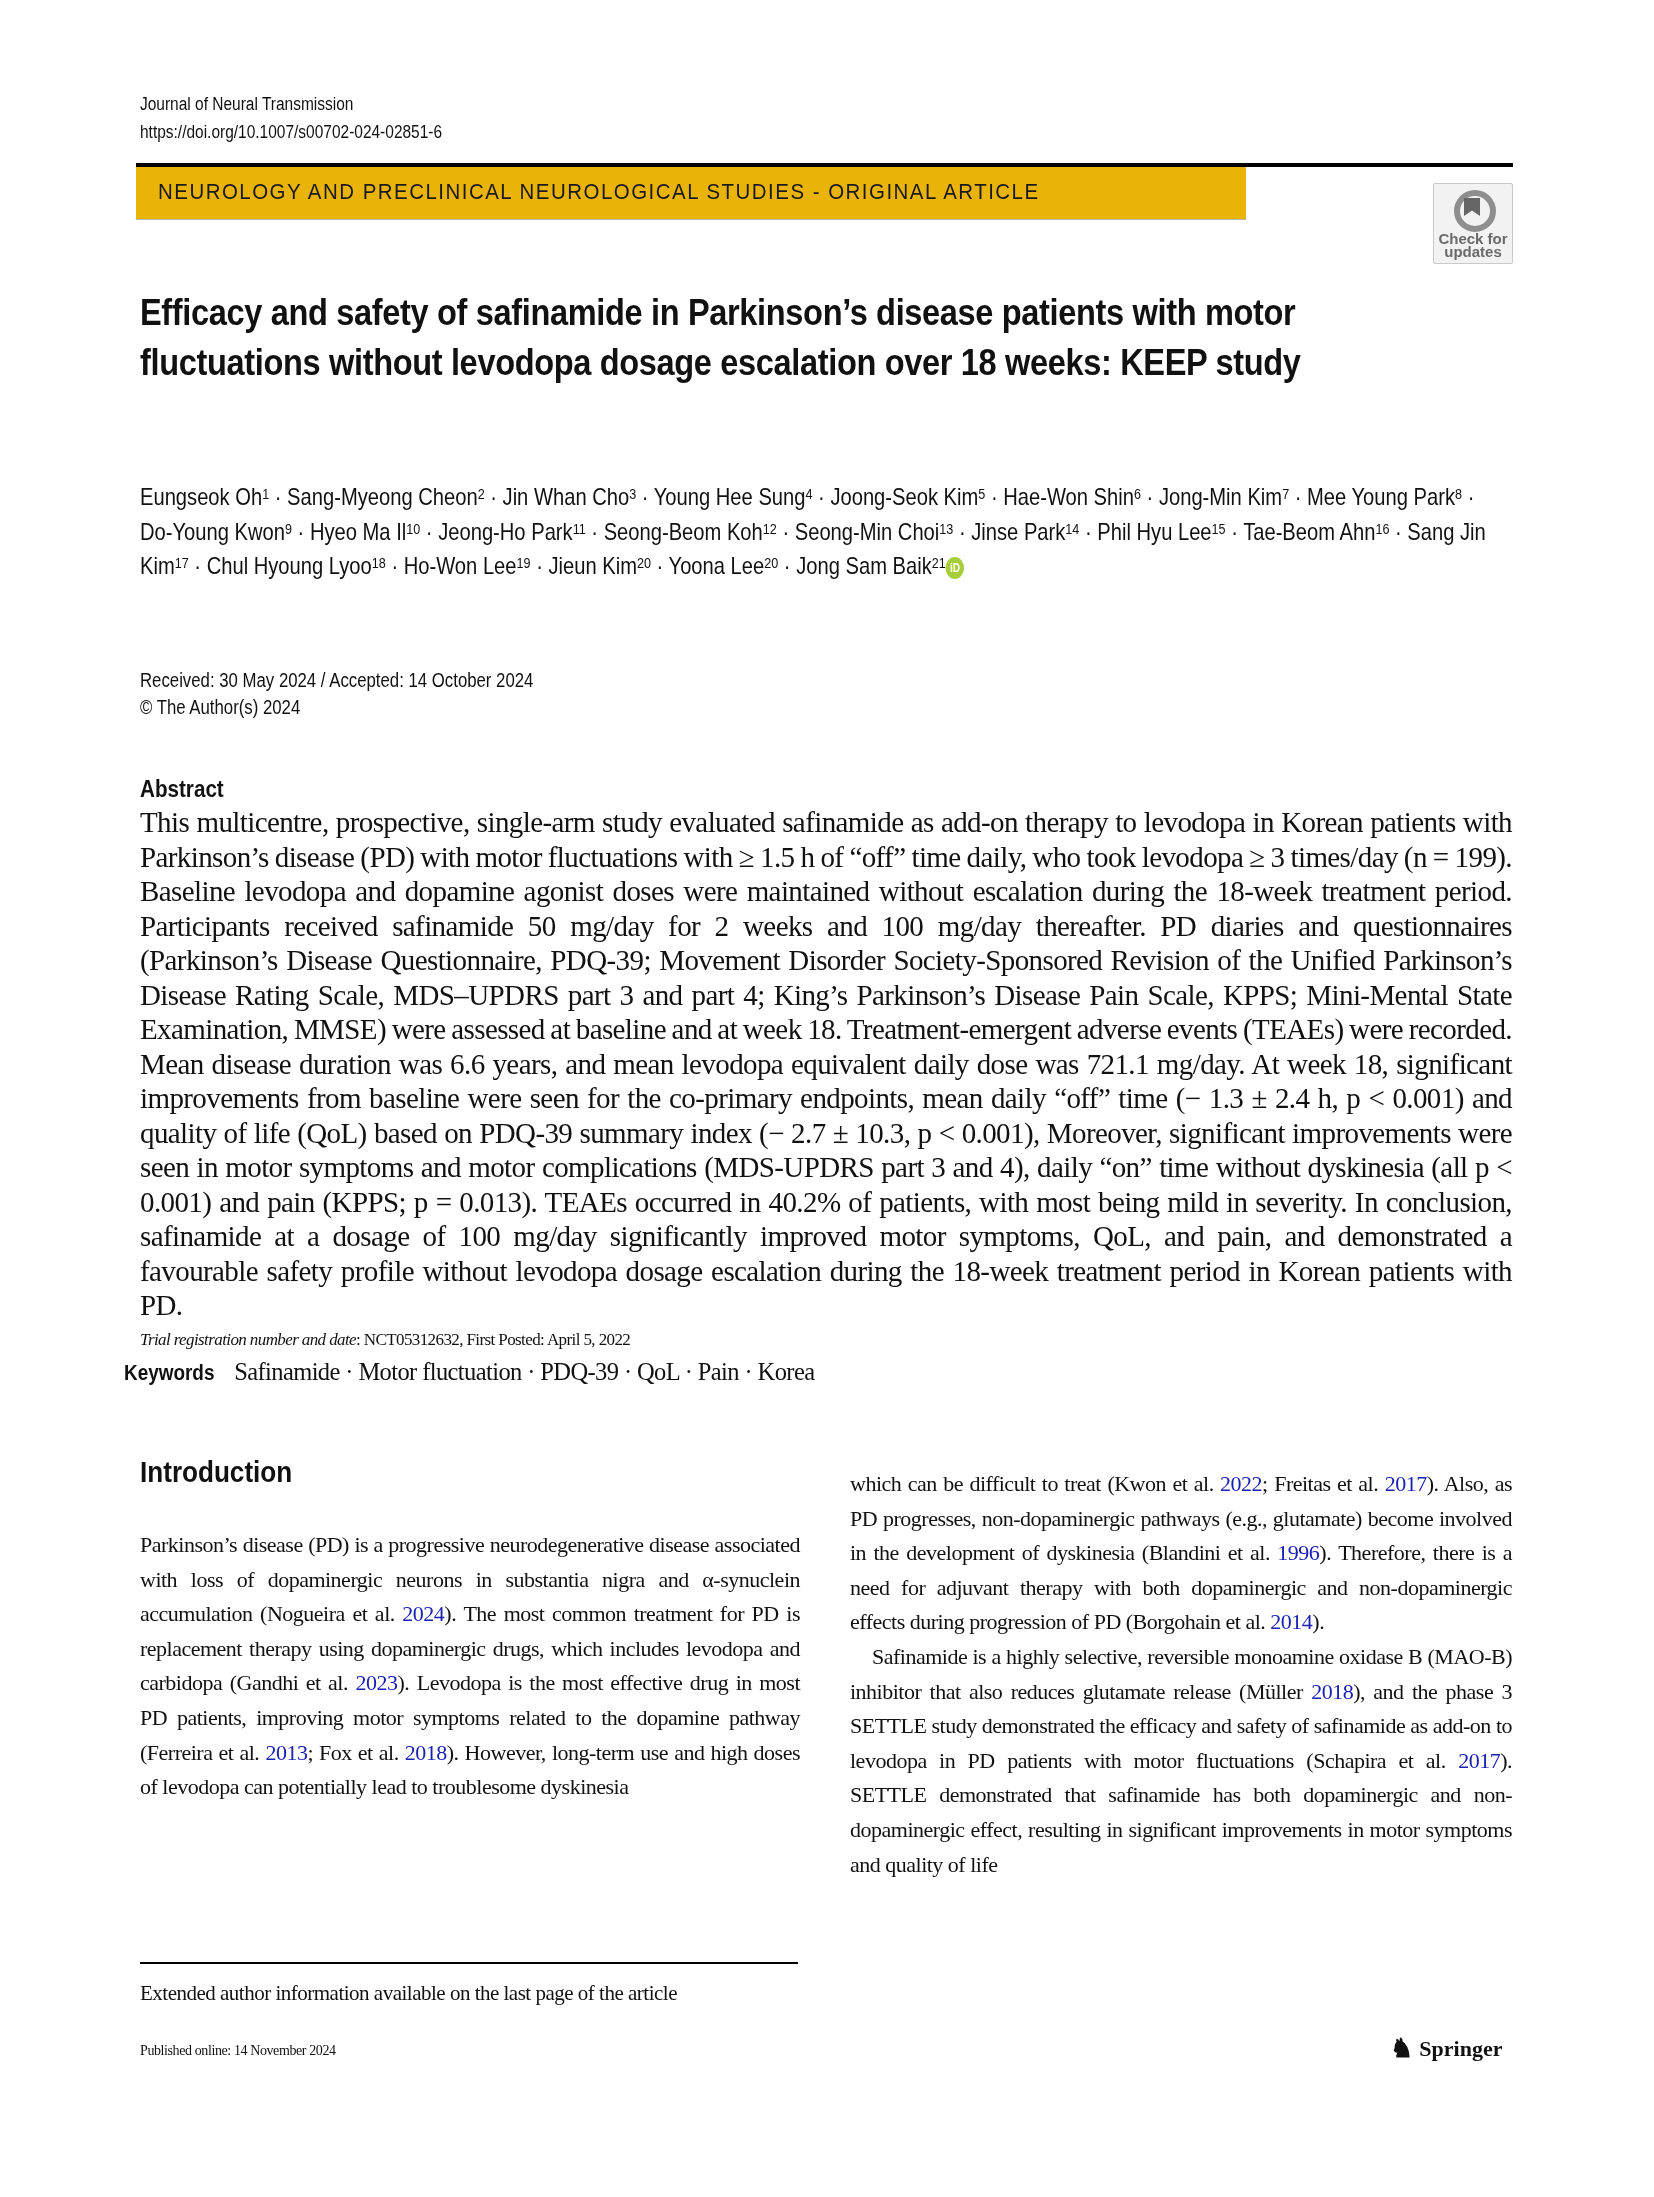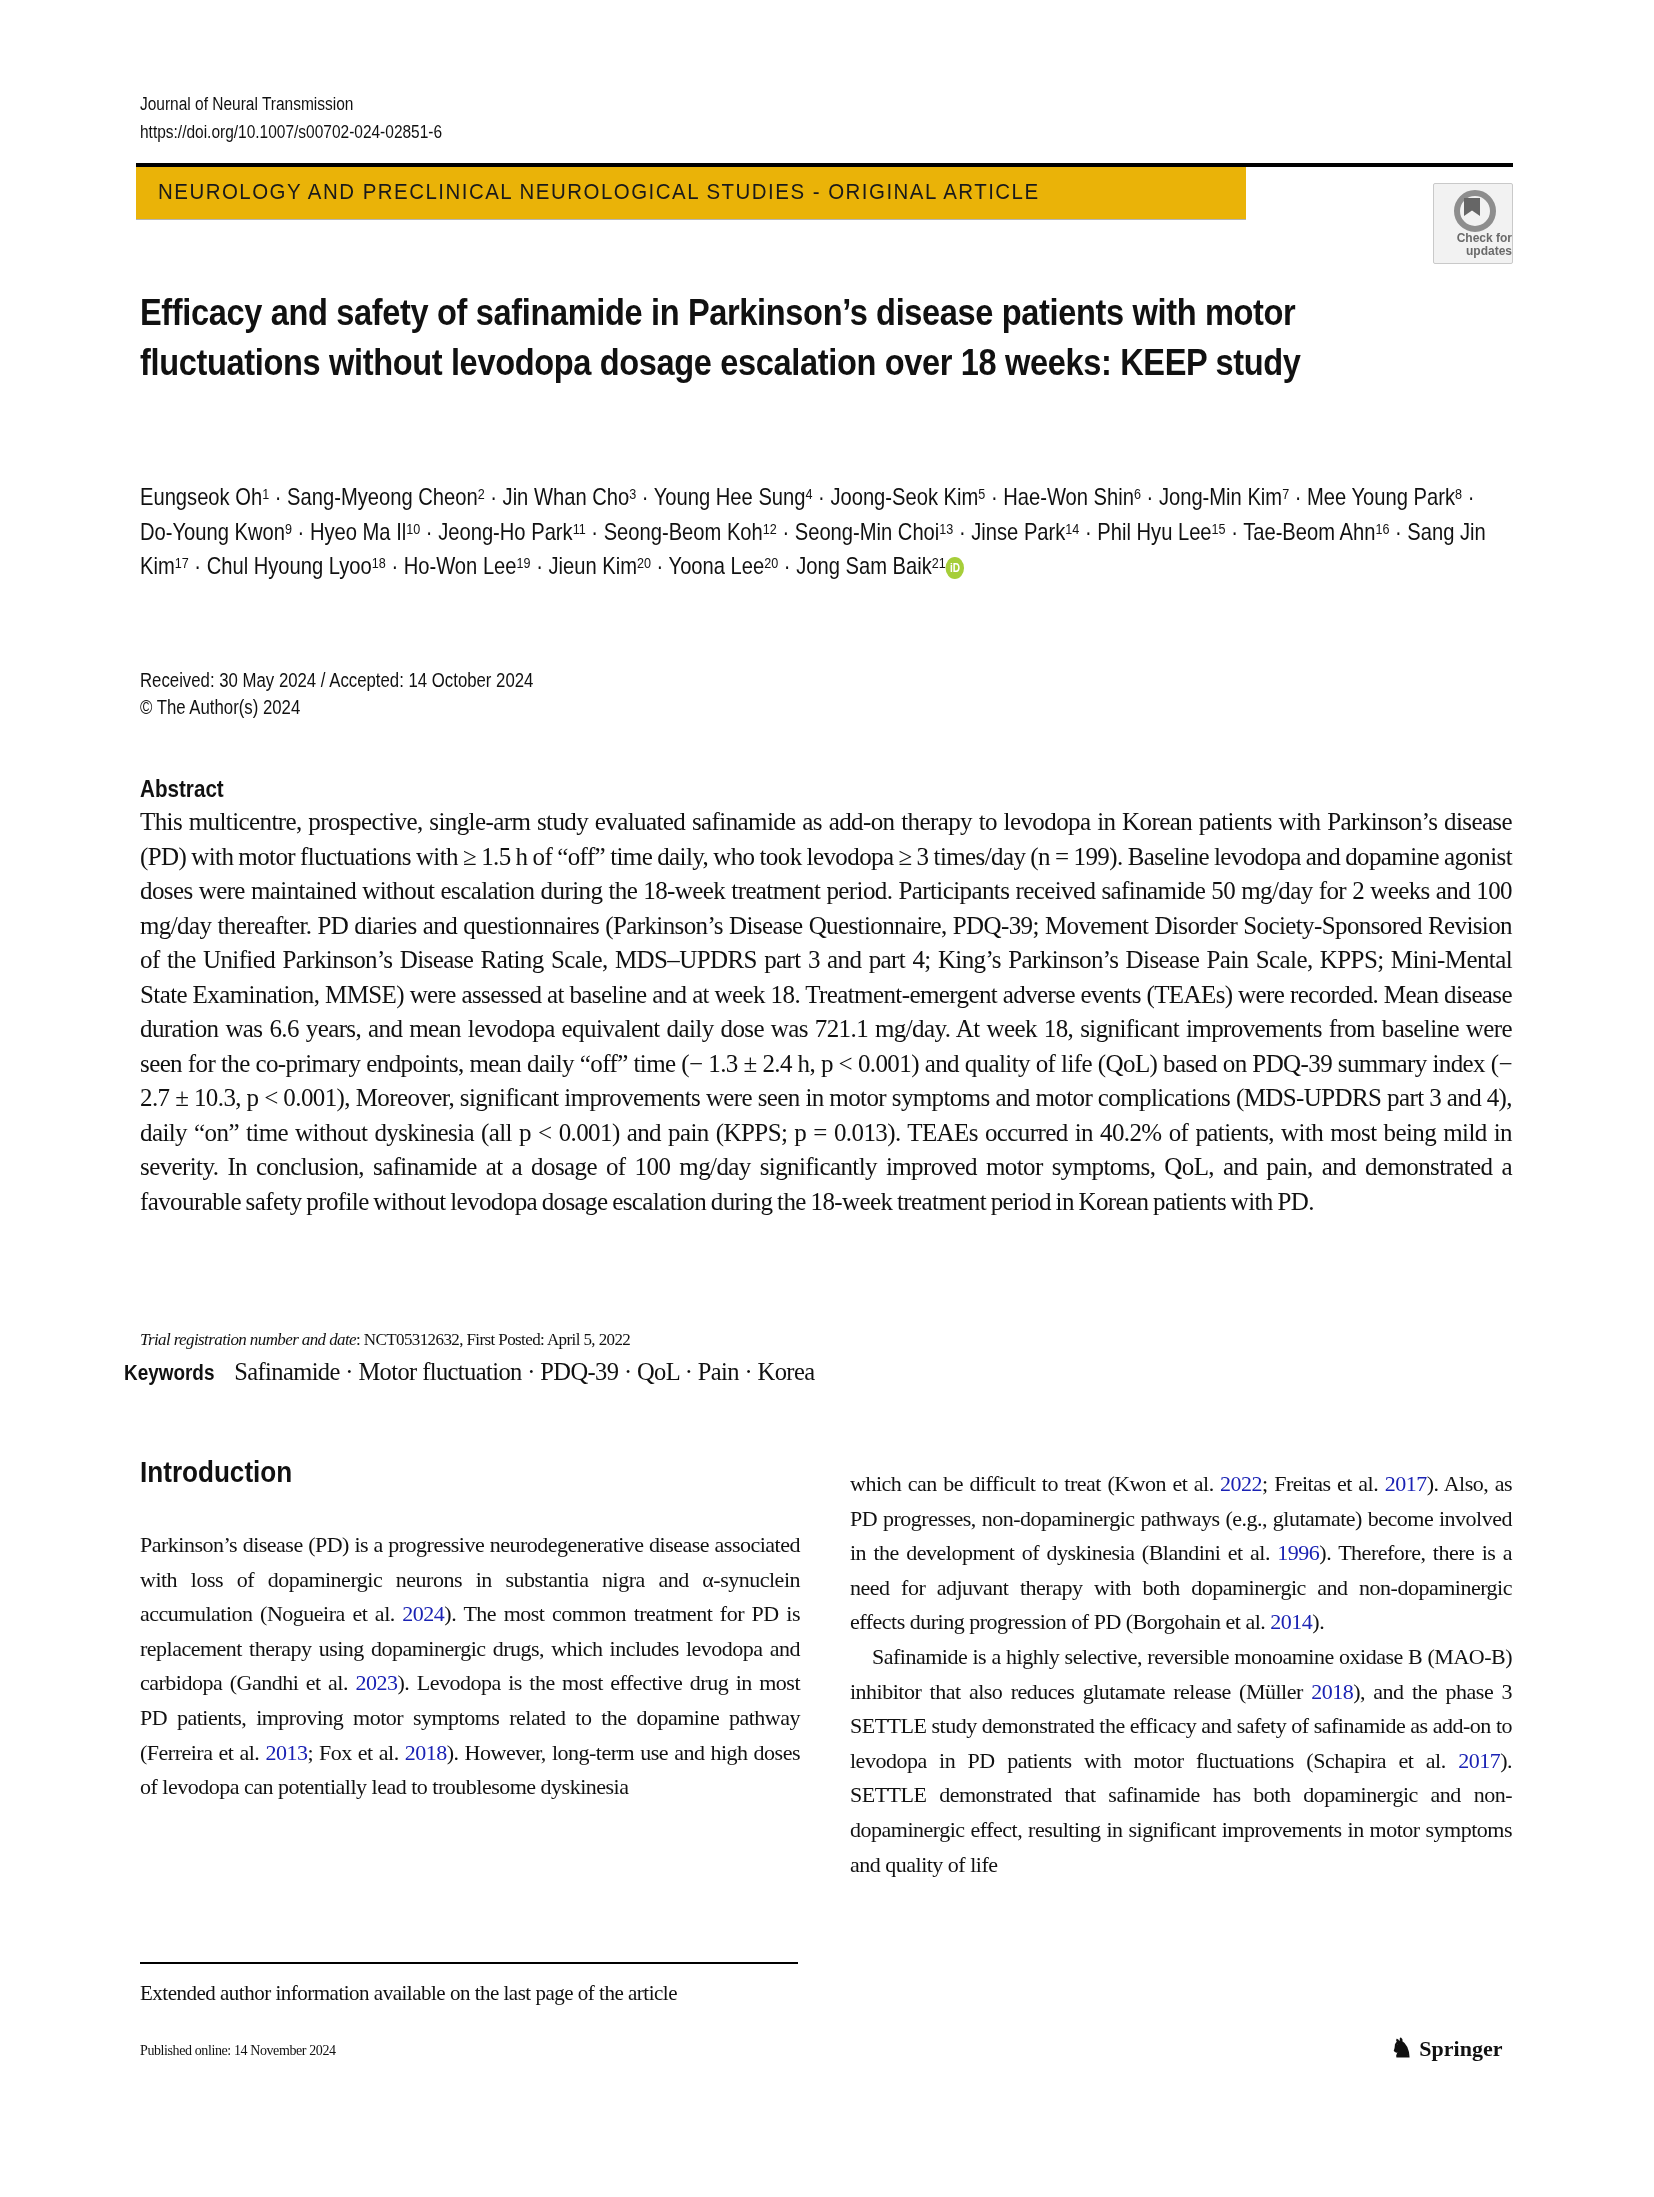--- a/index.html
+++ b/index.html
@@ -9,32 +9,32 @@
   .abs { position:absolute; }
 
   #journal { left:140px; top:90px; font-size:18px; line-height:28px; transform:scaleX(0.86); transform-origin:left top; }
   #rule-top { left:136px; top:163px; width:1377px; height:4px; background:#000; }
   #section-bar { left:136px; top:167px; width:1110px; height:52px; background:#eab308; border-bottom:1px solid #b5b5b5; }
   #section-bar span { position:absolute; left:22px; top:12px; font-size:22px; letter-spacing:1.6px; color:#1a1a1a; white-space:nowrap; transform:scaleX(0.93); transform-origin:left top; }
 
   #crossmark { left:1433px; top:183px; width:78px; height:79px; border:1px solid #c9c9c9; background:#f2f2f2; border-radius:2px; }
   #crossmark .ring { position:absolute; left:20px; top:6px; width:30px; height:30px; border:6px solid #8e8e8e; border-radius:50%; }
   #crossmark .flag { position:absolute; left:30px; top:14px; width:16px; height:18px; background:#666; clip-path:polygon(0 0,100% 0,100% 100%,50% 70%,0 100%); }
-  #crossmark .txt { position:absolute; left:0; top:48px; width:78px; text-align:right; font-size:12px; font-weight:bold; line-height:13px; color:#6a6a6a; }
+  #crossmark .txt { position:absolute; left:0; top:48px; width:78px; text-align:center; font-size:15px; font-weight:bold; line-height:13px; color:#6a6a6a; }
 
   #title { left:140px; top:288px; width:1260px; font-size:37px; font-weight:bold; line-height:50px; letter-spacing:-0.4px; transform:scaleX(0.88); transform-origin:left top; width:1440px; }
 
   #authors { left:140px; top:480px; width:1620px; font-size:24px; line-height:34.5px; transform:scaleX(0.84); transform-origin:left top; }
   #authors sup { font-size:15px; vertical-align:top; position:relative; top:-3px; }
   .orcid { display:inline-block; width:22px; height:22px; border-radius:50%; background:#a6ce39; color:#fff; font-size:12px; font-weight:bold; text-align:center; line-height:22px; vertical-align:middle; }
 
   #dates { left:140px; top:667px; font-size:19.5px; line-height:27px; transform:scaleX(0.86); transform-origin:left top; }
 
   #abstract-head { left:140px; top:775px; font-size:24px; font-weight:bold; transform:scaleX(0.86); transform-origin:left top; }
-  #abstract { left:140px; top:805px; width:1372px; font-size:25px; line-height:34.5px; text-align:justify; letter-spacing:-0.6px; word-spacing:-1px; }
+  #abstract { left:140px; top:805px; width:1372px; font-size:29px; line-height:34.5px; text-align:justify; letter-spacing:-0.6px; word-spacing:-1px; }
   #trial { left:140px; top:1323px; font-size:17px; line-height:34.5px; letter-spacing:-0.6px; }
   #trial i { font-style:italic; }
 
   #keywords { left:124px; top:1355px; font-size:24.5px; line-height:34.5px; letter-spacing:-0.6px; }
   #keywords b { font-family:"Liberation Sans", "DejaVu Sans", sans-serif; font-weight:bold; font-size:22px; letter-spacing:0; display:inline-block; transform:scaleX(0.86); transform-origin:left center; margin-right:-6px; }
 
   #intro-head { left:140px; top:1456px; font-size:29px; font-weight:bold; transform:scaleX(0.9); transform-origin:left top; }
   .col { font-size:22px; line-height:34.6px; text-align:justify; letter-spacing:-0.5px; }
   #col-left { left:140px; top:1528px; width:660px; }
   #col-right { left:850px; top:1467px; width:662px; }

